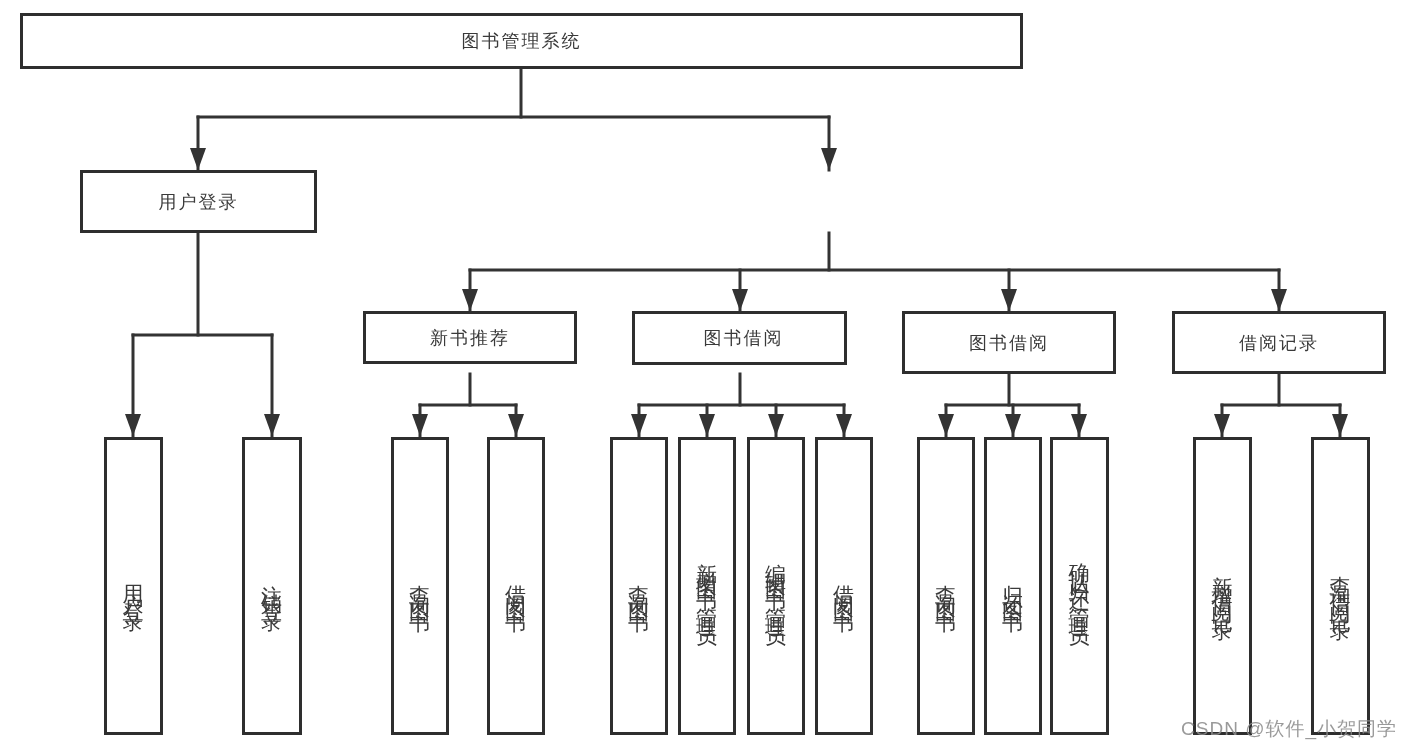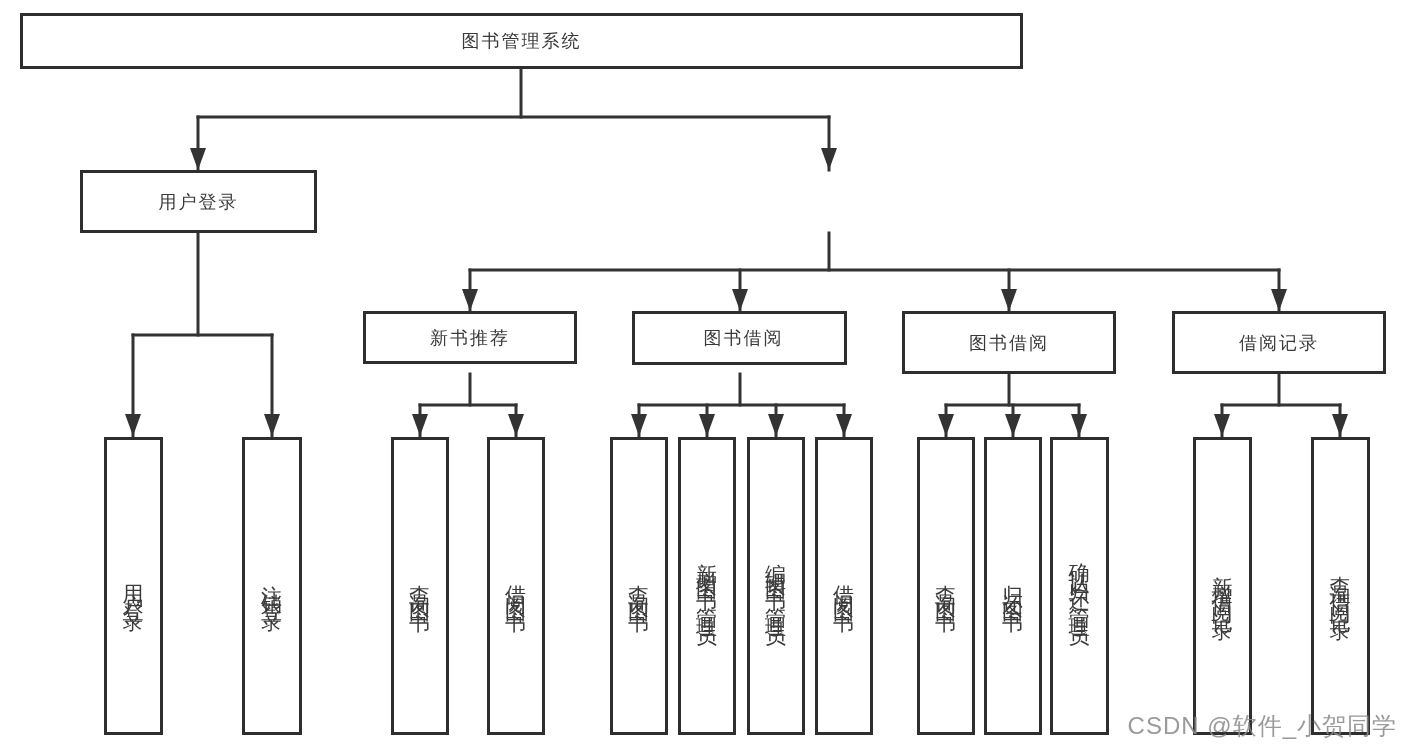--- a/index.html
+++ b/index.html
@@ -37,21 +37,21 @@
     text-orientation: mixed;
     font-size: 21px;
     letter-spacing: 9px;
     line-height: 1;
     max-height: 288px;
   }
   .watermark {
     position: absolute;
     right: 8px;
     bottom: 5px;
-    font-size: 24px;
+    font-size: 19px;
     color: rgba(140, 140, 140, 0.88);
     letter-spacing: 1px;
     z-index: 5;
     white-space: nowrap;
   }
 </style>
 </head>
 <body>
 
 <div id="canvas">

